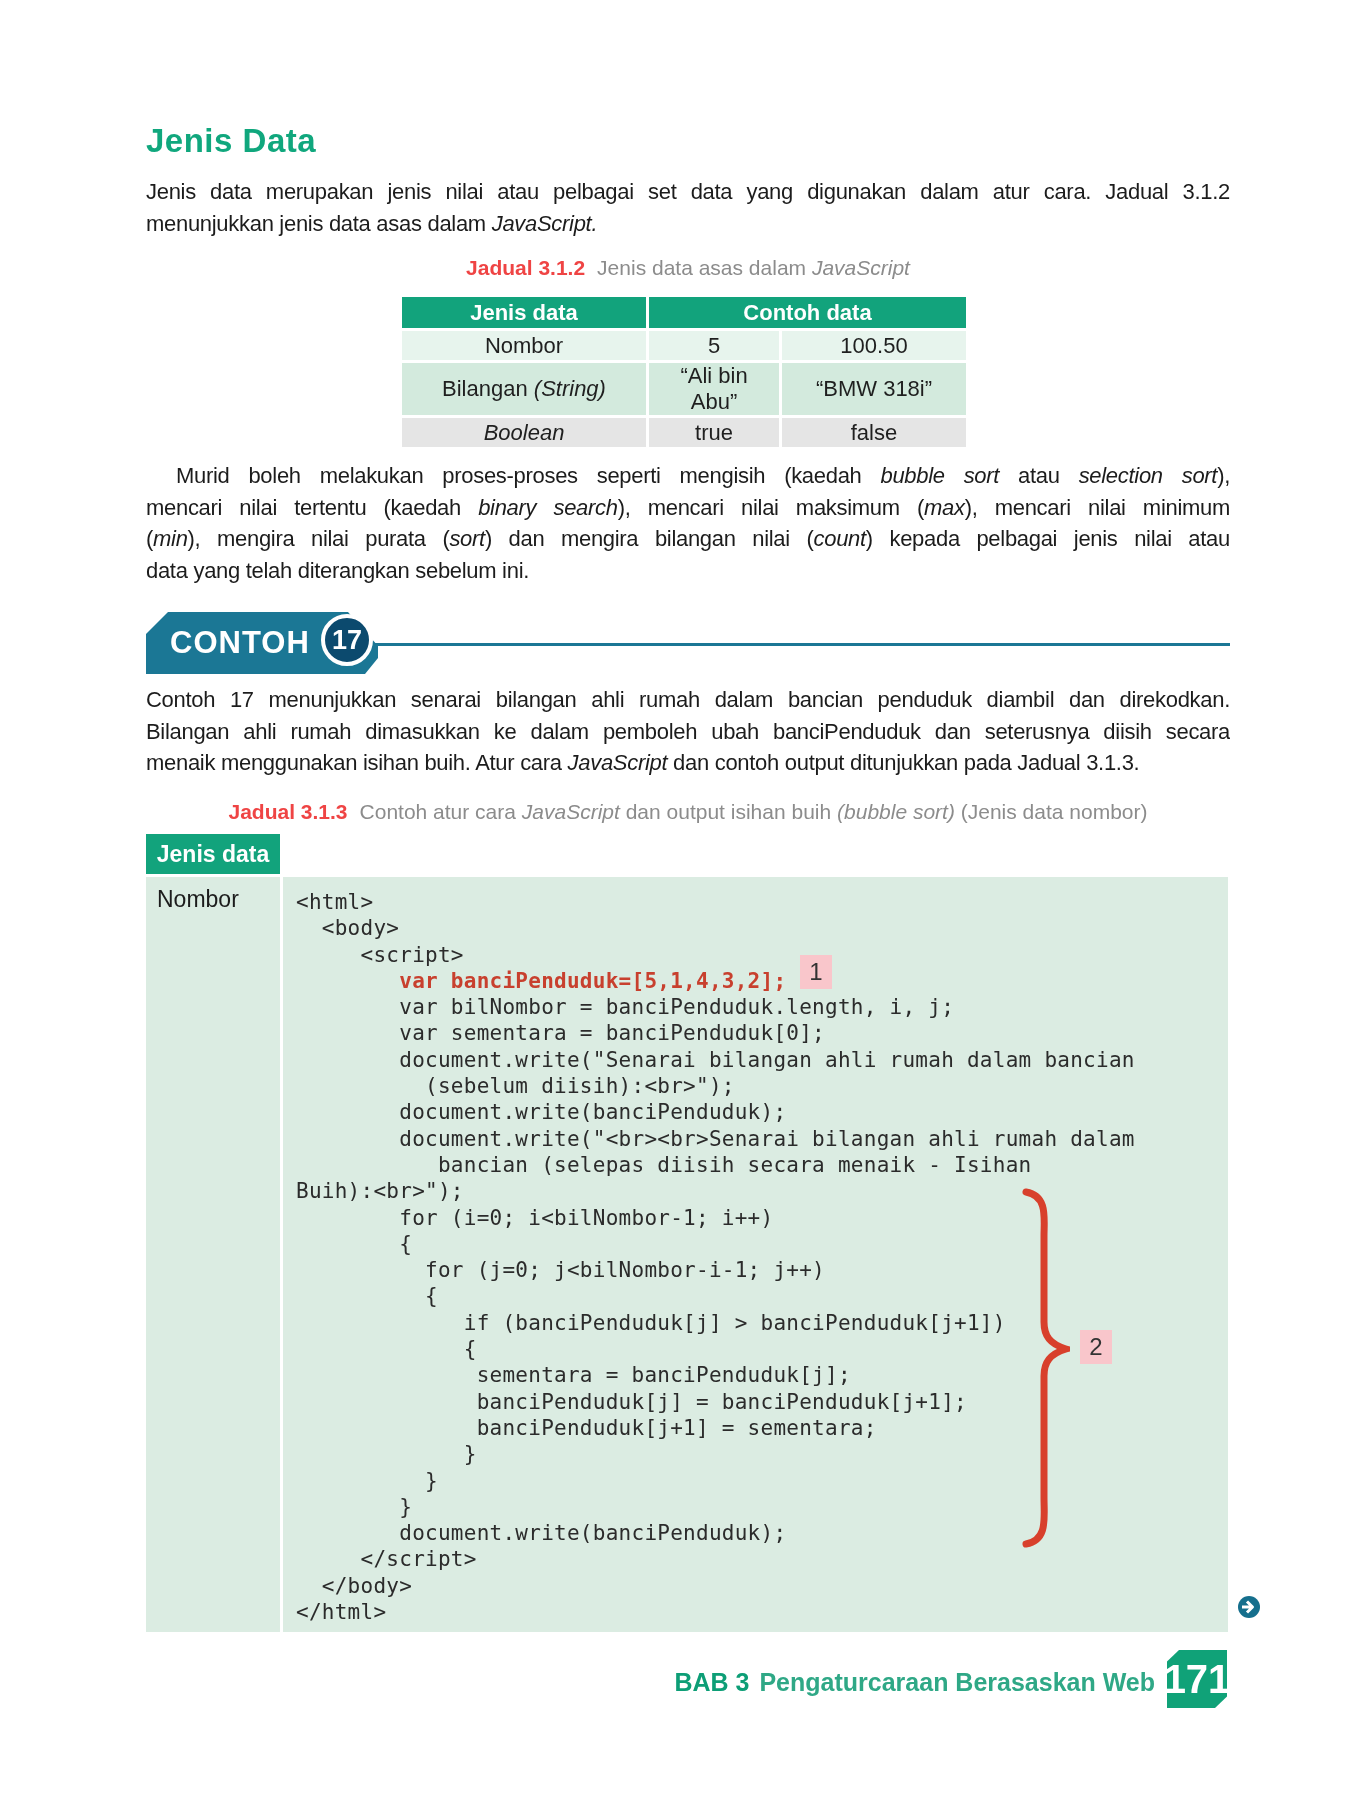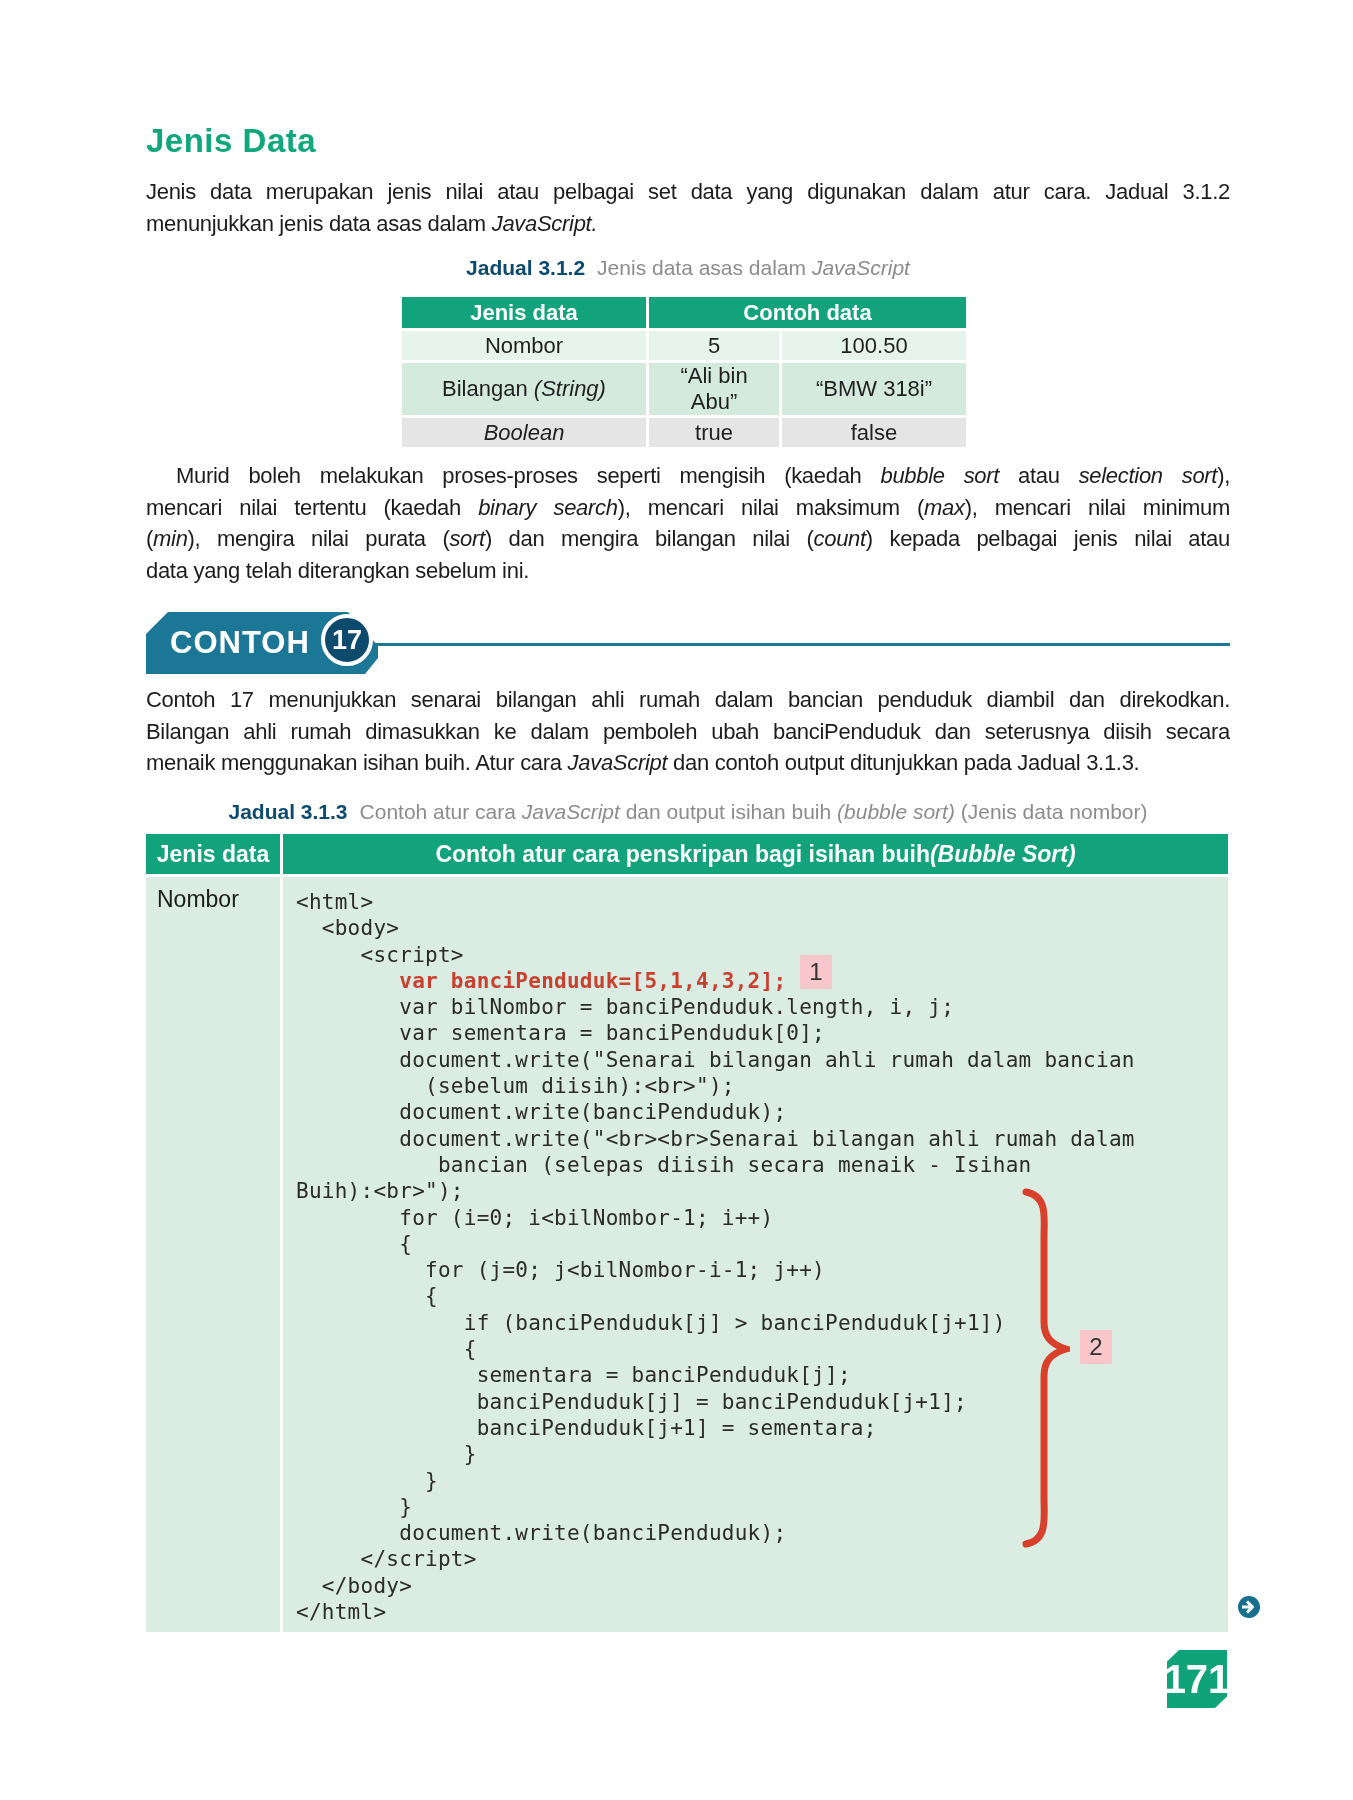--- a/index.html
+++ b/index.html
@@ -12,21 +12,21 @@
   .title{left:146px;top:122px;font-size:33px;font-weight:bold;color:#10A77D;letter-spacing:.5px;}
 
   
   .para{left:146px;width:1084px;font-size:22px;letter-spacing:-.3px;line-height:31.5px;color:#1c1c1c;}
   .jline{height:31.5px;overflow:hidden;text-align:justify;text-align-last:justify;white-space:normal;}
   .jline.jlast{text-align-last:auto;}
   .jline.ind{text-indent:30px;}
 
   
   .caption{left:146px;width:1084px;text-align:center;font-size:21px;color:#8C8C8C;}
-  .caption .lab{font-weight:bold;color:#0c4a6e;margin-right:12px;}
+  .caption .lab{font-weight:bold;color:#ef4444;margin-right:12px;}
 
   
   table.t312{left:399px;top:294px;position:absolute;border-collapse:separate;border-spacing:3px;}
   table.t312 th{background:#12A37C;color:#fff;font-size:22px;font-weight:bold;height:31px;padding:0 8px;}
   table.t312 td{font-size:22px;text-align:center;height:29px;padding:0 8px;}
   table.t312 tr.r0 td{background:#E7F4ED;}
   table.t312 tr.r1 td{background:#D3EADD;}
   table.t312 tr.r2 td{background:#e5e5e5;}
 
   
@@ -132,37 +132,36 @@
       <div class="jline"><span>Contoh 17 menunjukkan senarai bilangan ahli rumah dalam bancian penduduk diambil dan direkodkan.</span></div>
       <div class="jline"><span>Bilangan ahli rumah dimasukkan ke dalam pemboleh ubah banciPenduduk dan seterusnya diisih secara</span></div>
       <div class="jline jlast"><span>menaik menggunakan isihan buih. Atur cara </span><span class="it">JavaScript</span><span> dan contoh output ditunjukkan pada Jadual 3.1.3.</span></div>
     </div>
 
   <div class="abs caption" style="top:800px;">
     <span class="lab">Jadual 3.1.3</span><span><span>Contoh atur cara </span><span class="it">JavaScript</span><span> dan output isihan buih </span><span class="it">(bubble sort)</span><span> (Jenis data nombor)</span></span>
   </div>
 
   <div class="abs h313 c1">Jenis data</div>
-  <div class="abs h313 c2">
-      <span>Contoh atur cara penskripan bagi isihan buih </span>
-      <span class="it">(Bubble Sort)</span>
-    </div>
   <div class="abs b313 c1"></div>
   <div class="abs b313 c2"></div>
   <div class="abs typecell">Nombor</div>
 
   <div class="abs code" id="code-block"><div class="codeline">&lt;html&gt;</div><div class="codeline">  &lt;body&gt;</div><div class="codeline">     &lt;script&gt;</div><div class="codeline red">        var banciPenduduk=[5,1,4,3,2];</div><div class="codeline">        var bilNombor = banciPenduduk.length, i, j;</div><div class="codeline">        var sementara = banciPenduduk[0];</div><div class="codeline">        document.write("Senarai bilangan ahli rumah dalam bancian</div><div class="codeline">          (sebelum diisih):&lt;br&gt;");</div><div class="codeline">        document.write(banciPenduduk);</div><div class="codeline">        document.write("&lt;br&gt;&lt;br&gt;Senarai bilangan ahli rumah dalam</div><div class="codeline">           bancian (selepas diisih secara menaik - Isihan</div><div class="codeline">Buih):&lt;br&gt;");</div><div class="codeline">        for (i=0; i&lt;bilNombor-1; i++)</div><div class="codeline">        {</div><div class="codeline">          for (j=0; j&lt;bilNombor-i-1; j++)</div><div class="codeline">          {</div><div class="codeline">             if (banciPenduduk[j] &gt; banciPenduduk[j+1])</div><div class="codeline">             {</div><div class="codeline">              sementara = banciPenduduk[j];</div><div class="codeline">              banciPenduduk[j] = banciPenduduk[j+1];</div><div class="codeline">              banciPenduduk[j+1] = sementara;</div><div class="codeline">             }</div><div class="codeline">          }</div><div class="codeline">        }</div><div class="codeline">        document.write(banciPenduduk);</div><div class="codeline">     &lt;/script&gt;</div><div class="codeline">  &lt;/body&gt;</div><div class="codeline">&lt;/html&gt;</div></div>
 
   <div class="abs callout n1">1</div>
   <div class="abs callout n2">2</div>
 
   <svg class="abs" style="left:1014px;top:1186px;" width="56" height="364" viewBox="0 0 56 364">
     <path d="M12,6 C34,10 30,32 30,50 L30,136 C30,150 36,158 52,163 C36,168 30,176 30,190 L30,312 C30,332 34,354 12,358" fill="none" stroke="#D8402C" stroke-width="7" stroke-linecap="round"></path>
   </svg>
 
   <svg class="abs" style="left:1237px;top:1595px;" width="24" height="24" viewBox="0 0 24 24">
     <circle cx="12" cy="12" r="11" fill="#156F8D"></circle>
     <path d="M5,12 H15 M10,6.5 L15.5,12 L10,17.5" fill="none" stroke="#fff" stroke-width="3" stroke-linejoin="round"></path>
   </svg>
 
+  <div class="abs footer">
+    <span class="chap">BAB 3</span><span class="ftitle">Pengaturcaraan Berasaskan Web</span>
+  </div>
   <div class="abs pagenum">171</div>
 
 </div>
 
 </body></html>

